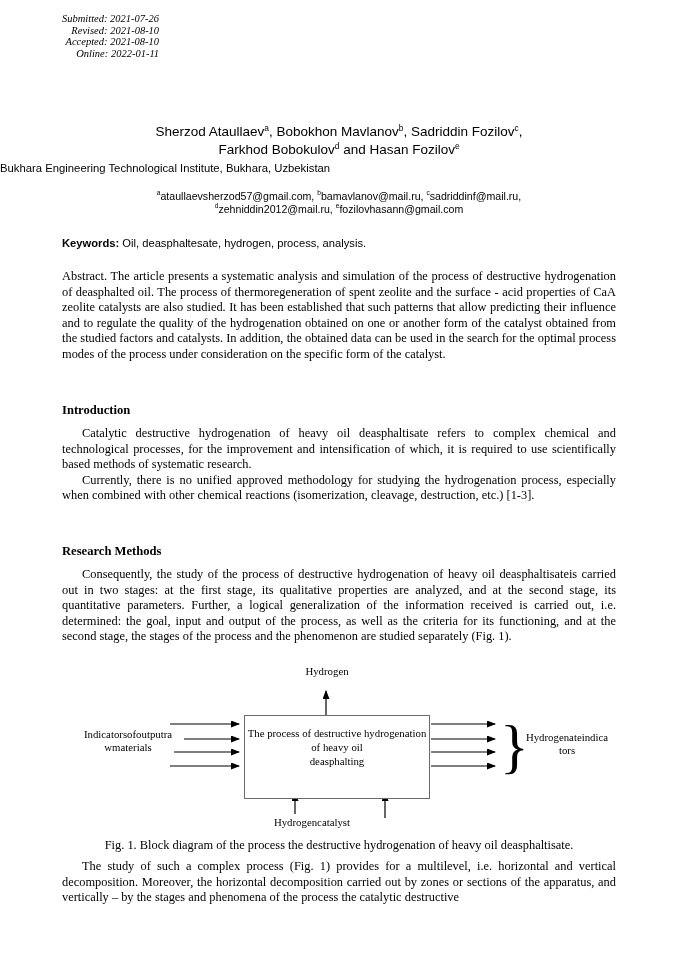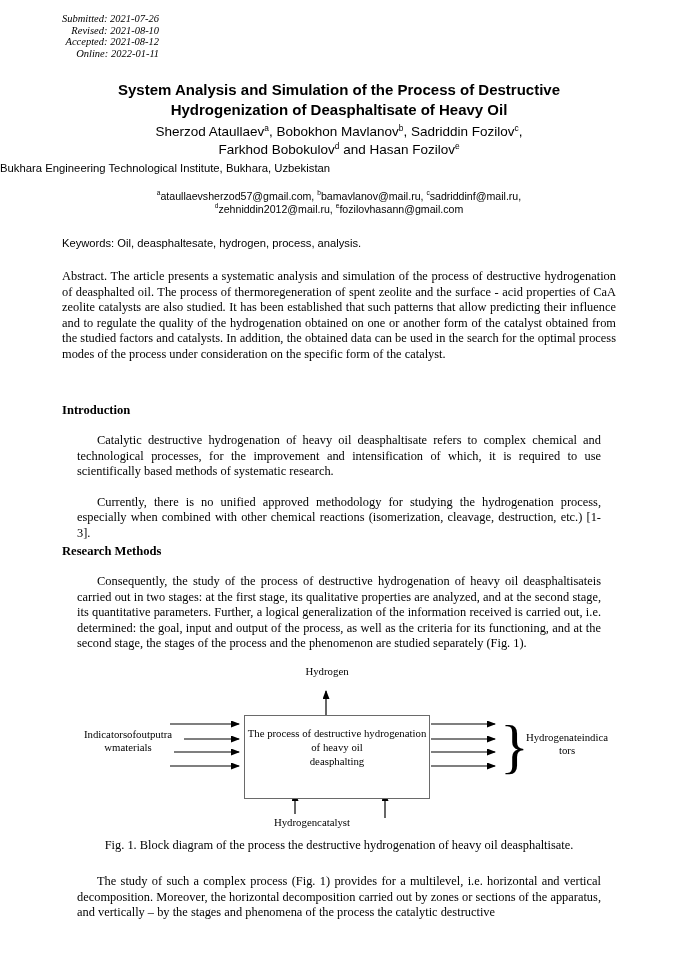--- a/index.html
+++ b/index.html
@@ -18,31 +18,31 @@
   .authors{position:absolute;top:123px;left:0;right:0;text-align:center;
            font:13.5px/17.5px "Liberation Sans",sans-serif;}
   .affiliation{position:absolute;top:162px;left:0;right:0;text-align:left;
            font:11.3px/13px "Liberation Sans",sans-serif;}
   .emails{position:absolute;top:190px;left:0;right:0;text-align:center;
            font:10.6px/13px "Liberation Sans",sans-serif;}
   sup{font-size:62%;vertical-align:super;line-height:0;}
   
   .keywords{position:absolute;top:237px;left:62px;right:62px;
            font:11.2px/13px "Liberation Sans",sans-serif;}
-  .keywords .lead{font-weight:normal;}
+  .keywords .lead{font-weight:bold;}
   
   .abstract{position:absolute;top:269px;left:62px;right:62px;
            font:12.4px/15.6px "Liberation Serif",serif;text-align:justify;}
   .abstract .lead{font-weight:normal;}
   .section{position:absolute;left:62px;right:62px;font:12.4px/15.6px "Liberation Serif",serif;}
   .sec-intro{top:403px;}
   .sec-rm{top:544px;}
   .sec-close{top:859px;}
   .sec-h{font:bold 12.6px/15px "Liberation Serif",serif;margin:0 0 8px 0;}
-  .para{margin:15px;text-align:justify;text-indent:20px;}
+  .para{margin:0;text-align:justify;text-indent:20px;}
   .para + .para{margin-top:0;}
   
   .figure{position:absolute;top:665px;left:62px;width:554px;height:172px;}
   .dlines{position:absolute;left:0;top:0;}
   .dlabel{position:absolute;font:10.8px/13px "Liberation Serif",serif;text-align:center;}
   .lbl-hydrogen{left:225px;top:0;width:80px;}
   .lbl-left{left:0;top:63px;width:132px;}
   .lbl-right{left:458px;top:66px;width:94px;}
   .lbl-bottom{left:180px;top:151px;width:140px;}
   .dbox{position:absolute;left:182px;top:50px;width:186px;height:84px;border:1px solid #6a6a6a;
@@ -54,26 +54,25 @@
 </style>
 </head>
 <body>
 
 <div class="page">
 
   <header class="hdr">
     <div class="hdr-right">
       <div>Submitted: 2021-07-26</div>
       <div>Revised: 2021-08-10</div>
-      <div>Accepted: 2021-08-12</div>
+      <div>Accepted: 2021-08-10</div>
       <div>Online: 2022-01-11</div>
     </div>
   </header>
 
-  <h1 class="title"><span>System Analysis and Simulation of the Process of Destructive</span><br><span>Hydrogenization of Deasphaltisate of Heavy Oil</span></h1>
 
   <div class="authors"><span>Sherzod Ataullaev</span><sup>a</sup><span>, Bobokhon Mavlanov</span><sup>b</sup><span>, Sadriddin Fozilov</span><sup>c</sup><span>,</span><br><span>Farkhod Bobokulov</span><sup>d</sup><span> and Hasan Fozilov</span><sup>e</sup></div>
 
   <div class="affiliation">Bukhara Engineering Technological Institute, Bukhara, Uzbekistan</div>
 
   <div class="emails"><sup>a</sup><span>ataullaevsherzod57@gmail.com, </span><sup>b</sup><span>bamavlanov@mail.ru, </span><sup>c</sup><span>sadriddinf@mail.ru,</span><br><sup>d</sup><span>zehniddin2012@mail.ru, </span><sup>e</sup><span>fozilovhasann@gmail.com</span></div>
 
   <div class="keywords"><span class="lead">Keywords:</span><span> Oil, deasphaltesate, hydrogen, process, analysis.</span></div>
 
   <div class="abstract"><span class="lead">Abstract.</span><span> The article presents a systematic analysis and simulation of the process of destructive hydrogenation of deasphalted oil. The process of thermoregeneration of spent zeolite and the surface - acid properties of CaA zeolite catalysts are also studied. It has been established that such patterns that allow predicting their influence and to regulate the quality of the hydrogenation obtained on one or another form of the catalyst obtained from the studied factors and catalysts. In addition, the obtained data can be used in the search for the optimal process modes of the process under consideration on the specific form of the catalyst.</span></div>

